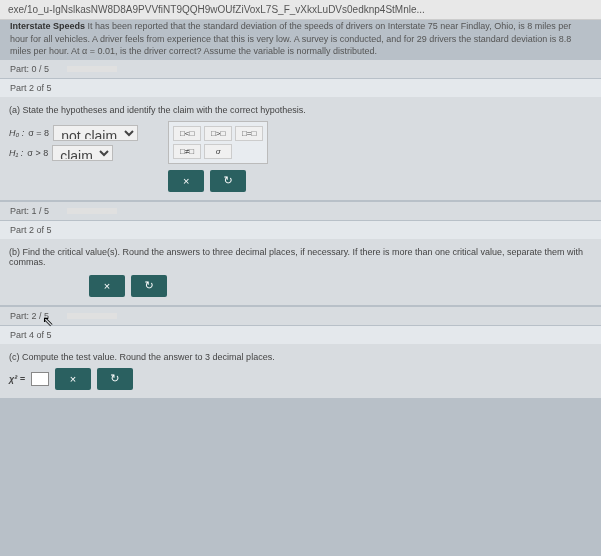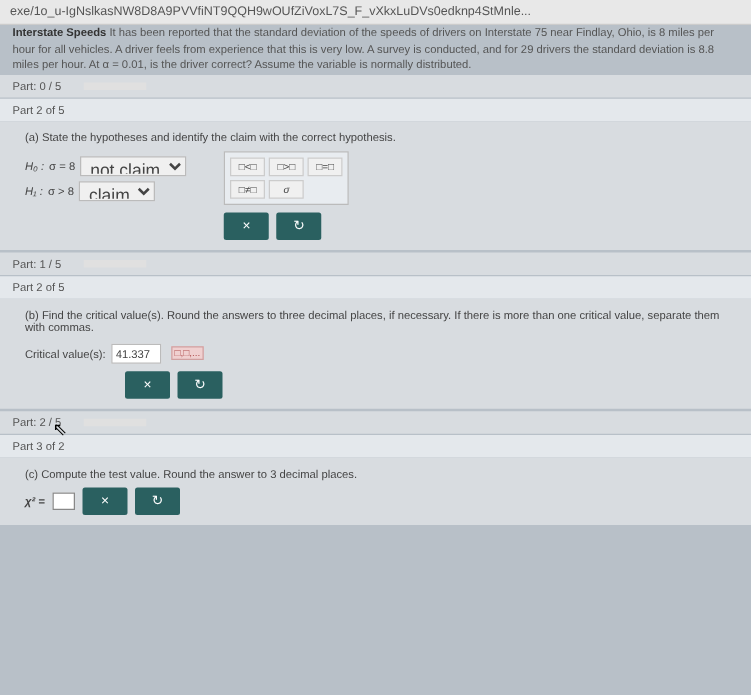--- a/index.html
+++ b/index.html
@@ -54,21 +54,21 @@
     background: #2a7fbf;
   }
   .sub-header {
     background: #e4e8ec;
     padding: 4px 10px;
     font-size: 9px;
     color: #555;
     margin-top: 1px;
   }
   .content {
-    padding: 8px 20px;
+    padding: 8px 9px;
     background: #d8dce0;
     font-size: 9px;
     color: #444;
   }
   .hyp-row {
     display: flex;
     align-items: center;
     gap: 4px;
     margin: 4px 0;
   }
@@ -213,38 +213,33 @@
 </div>
 
 <div class="part-bar with-progress">
   <span>Part: 1 / 5</span>
   <span class="progress"><span class="progress-fill" style="width:20%"></span></span>
 </div>
 
 <div class="sub-header">Part 2 of 5</div>
 <div class="content relpos">
   <div style="margin-bottom:8px;">(b) Find the critical value(s). Round the answers to three decimal places, if necessary. If there is more than one critical value, separate them with commas.</div>
-  <div class="hyp-row">
-    <span>Critical value(s):</span>
-    <input class="input-box" value="41.337" style="">
-    <span class="small-marker" style="position:static;margin-left:4px;">□,□,...</span>
-  </div>
   <div class="btn-row" style="margin-left:80px;">
     <button class="btn">×</button>
     <button class="btn">↻</button>
   </div>
 </div>
 
 <div class="part-bar with-progress" style="position:relative;text-align:center;">
   <span>Part: 2 / 5</span>
   <span class="progress"><span class="progress-fill" style="width:40%"></span></span>
   <span class="cursor-arrow" style="left:42px;top:6px;">⇖</span>
 </div>
 
-<div class="sub-header">Part 3 of 2</div>
+<div class="sub-header">Part 4 of 5</div>
 <div class="content">
   <div>(c) Compute the test value. Round the answer to 3 decimal places.</div>
   <div class="z-row">
     <span style="font-style:italic;font-weight:bold;">χ² =</span>
     <span class="empty-input"></span>
     <button class="btn">×</button>
     <button class="btn">↻</button>
   </div>
 </div>
 

